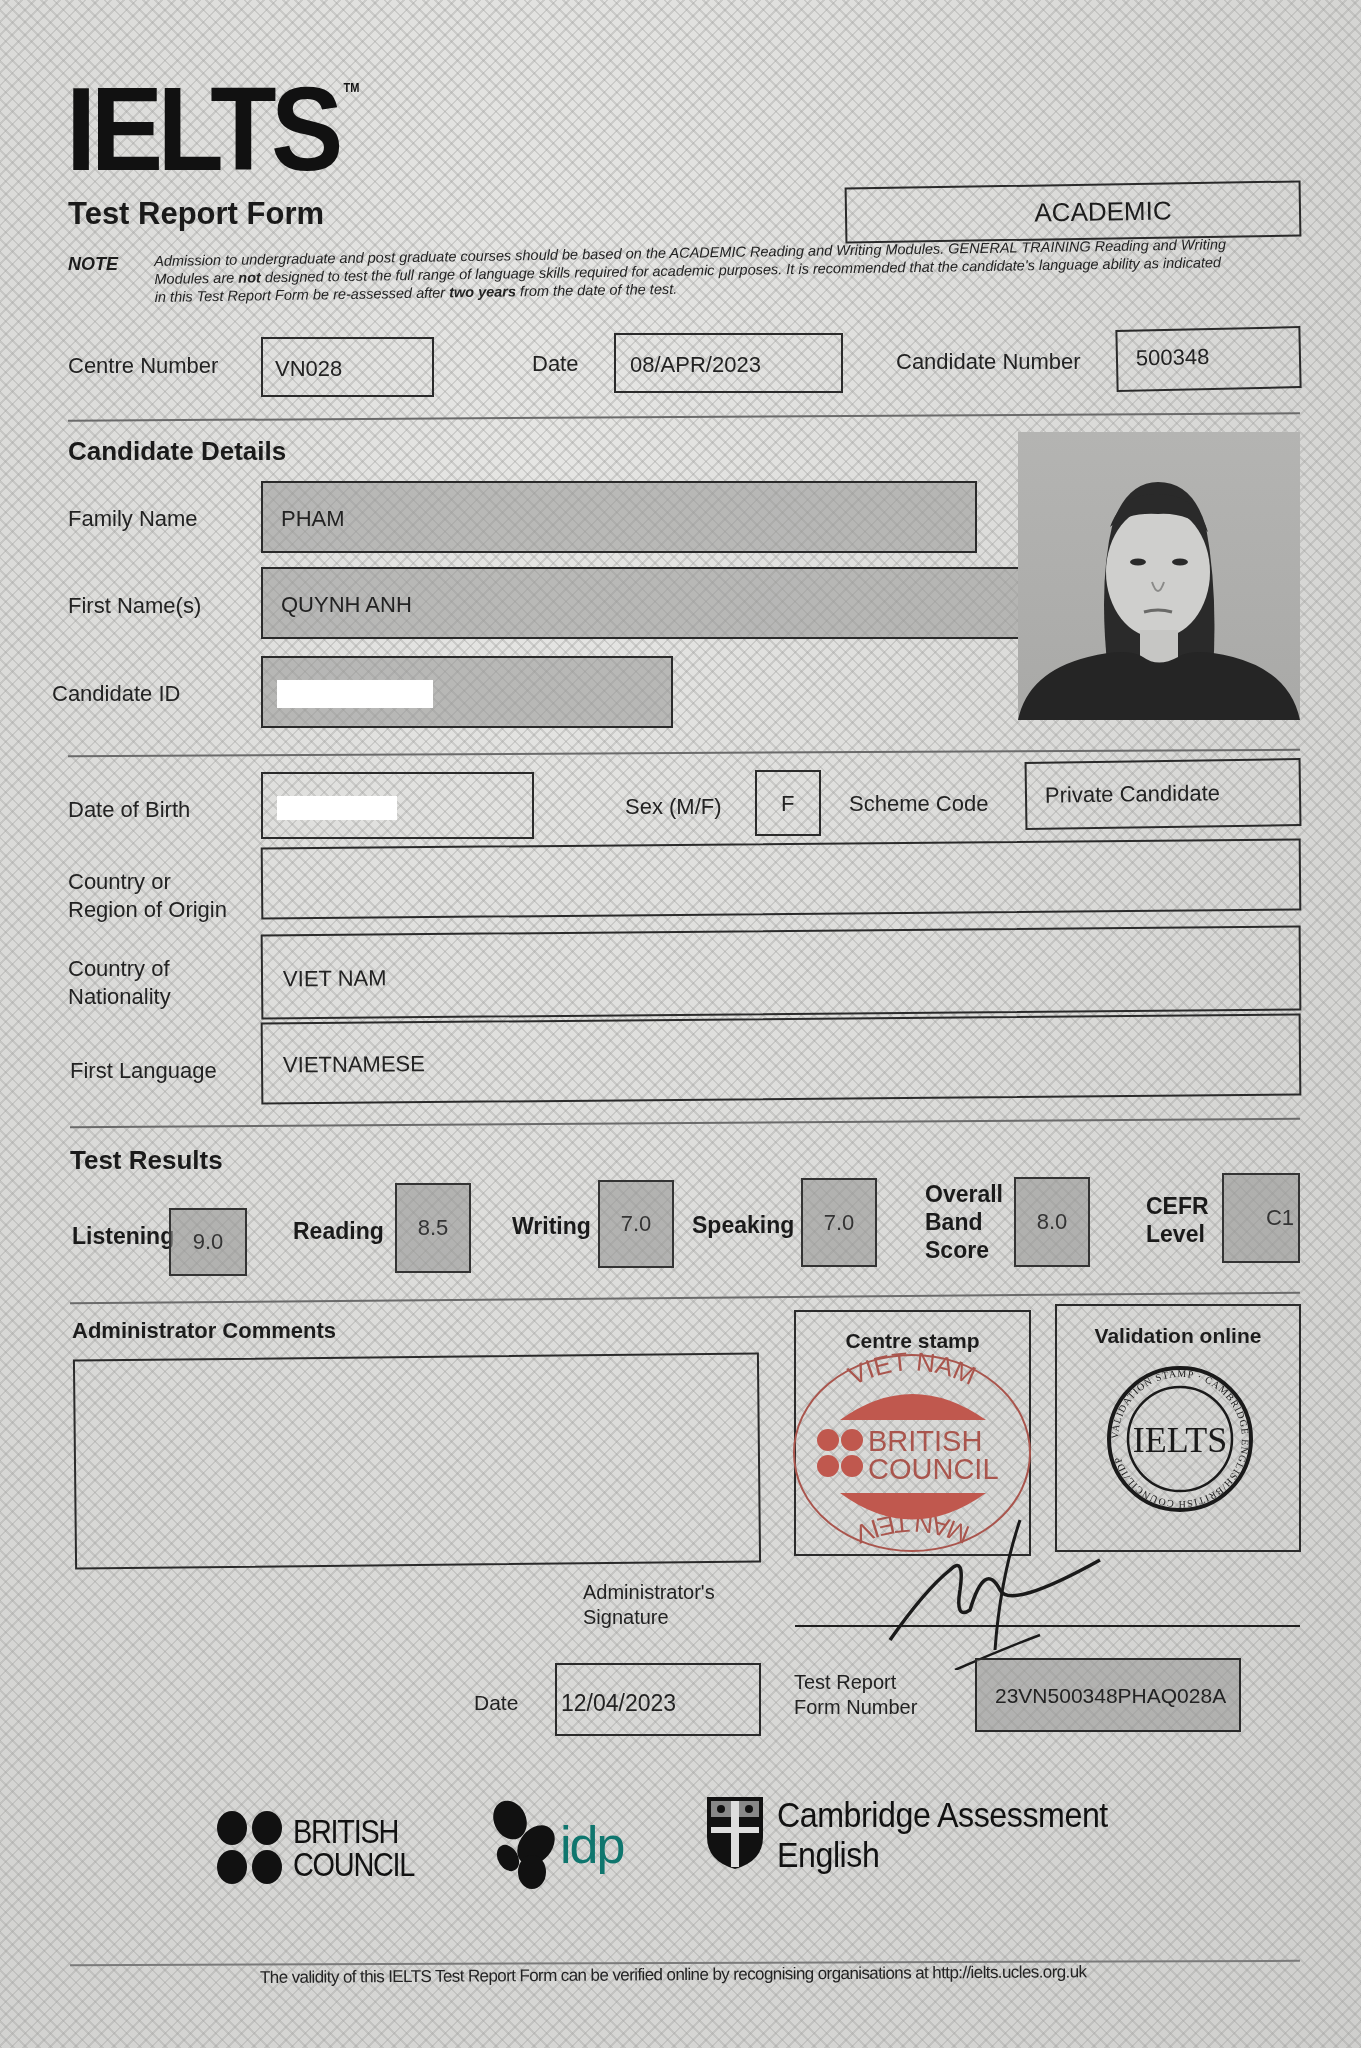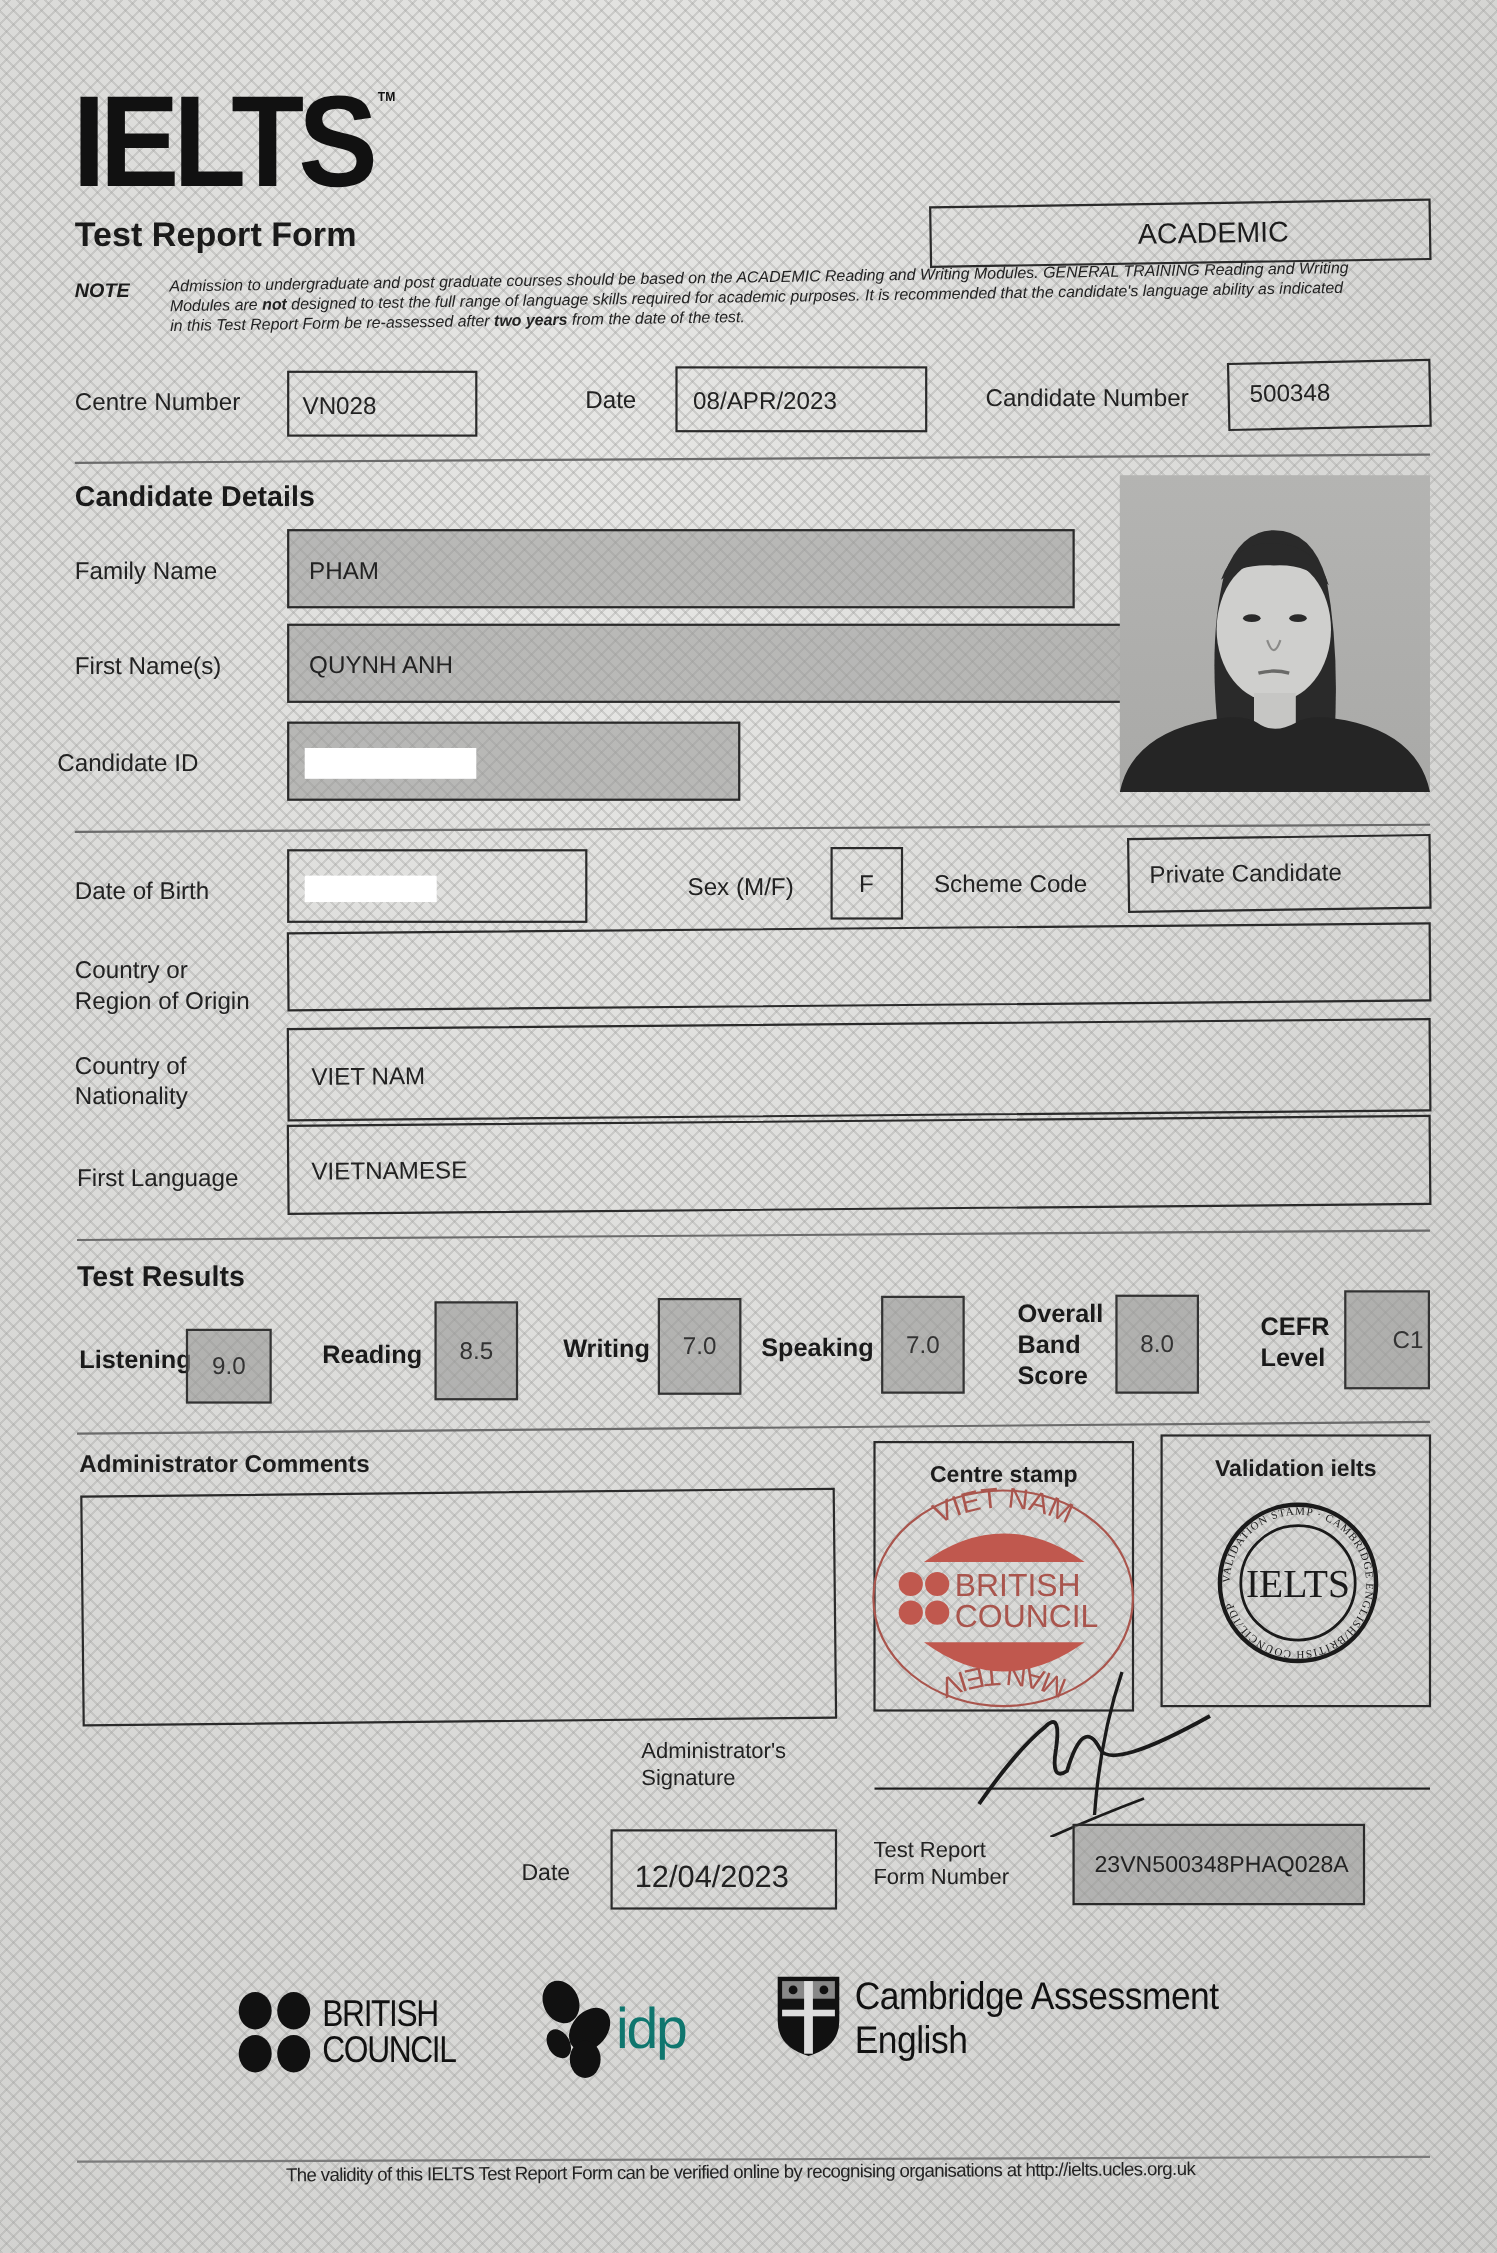--- a/index.html
+++ b/index.html
@@ -174,21 +174,21 @@
     <circle cx="38" cy="92" r="11" fill="#c0584e"></circle>
       <circle cx="62" cy="92" r="11" fill="#c0584e"></circle>
     <circle cx="38" cy="118" r="11" fill="#c0584e"></circle>
       <circle cx="62" cy="118" r="11" fill="#c0584e"></circle>
     <text x="78" y="103" font-family="Liberation Sans, sans-serif" font-size="29" fill="#a9554d">BRITISH</text>
     <text x="78" y="131" font-family="Liberation Sans, sans-serif" font-size="29" fill="#a9554d">COUNCIL</text>
   </svg>
 </div>
 
 <div class="box" style="left:1055px; top:1304px; width:246px; height:248px;">
-  <div class="abs" style="left:0; width:100%; text-align:center; top:18px; font-size:21px; font-weight:bold;">Validation ielts</div>
+  <div class="abs" style="left:0; width:100%; text-align:center; top:18px; font-size:21px; font-weight:bold;">Validation online</div>
   <svg class="abs" style="left:48px; top:58px;" width="150" height="150" viewBox="0 0 150 150">
     <circle cx="75" cy="75" r="71" fill="none" stroke="#1a1a1a" stroke-width="4"></circle>
     <circle cx="75" cy="75" r="52" fill="none" stroke="#1a1a1a" stroke-width="2.5"></circle>
     <path id="ring" d="M75 75 m-62 0 a62 62 0 1 1 124 0 a62 62 0 1 1 -124 0" fill="none"></path>
     <text font-family="Liberation Serif, serif" font-size="10" fill="#1a1a1a" letter-spacing="1"><textPath href="#ring">VALIDATION STAMP · CAMBRIDGE ENGLISH/BRITISH COUNCIL/IDP</textPath></text>
     <text x="75" y="88" text-anchor="middle" font-family="Liberation Serif, serif" font-size="36" fill="#1a1a1a">IELTS</text>
   </svg>
 </div>
 
 <div class="lbl" style="left:583px; top:1580px; font-size:20px;">
@@ -197,21 +197,21 @@
 </div>
 <div class="hr" style="left:795px; top:1625px; width:505px; background:#1e1e1e;"></div>
 <svg class="abs" style="left:870px; top:1500px;" width="250" height="170" viewBox="0 0 250 170">
   <path d="M150 20 Q130 80 125 150" stroke="#1a1a1a" stroke-width="3" fill="none"></path>
   <path d="M20 140 Q55 90 80 70 Q95 55 90 90 Q85 120 100 110 Q115 60 130 90 Q140 110 230 60" stroke="#1a1a1a" stroke-width="3.5" fill="none"></path>
   <path d="M85 170 Q130 150 170 135" stroke="#1a1a1a" stroke-width="2.5" fill="none"></path>
 </svg>
 
 <div class="lbl" style="left:474px; top:1690px; font-size:21px;">Date</div>
 <div class="box" style="left:555px; top:1663px; width:206px; height:73px;">
-  <div class="val" style="left:20px; top:25px; font-size:28px;">12/04/2023</div>
+  <div class="val" style="left:4px; top:25px; font-size:23px;">12/04/2023</div>
 </div>
 <div class="lbl" style="left:794px; top:1670px; font-size:20px;">
   <div>Test Report</div>
   <div>Form Number</div>
 </div>
 <div class="box shaded" style="left:975px; top:1658px; width:266px; height:74px;">
   <div class="val" style="left:18px; top:24px; font-size:21px;">23VN500348PHAQ028A</div>
 </div>
 
 <div class="abs" style="left:215px; top:1810px; display:flex; align-items:center;">

